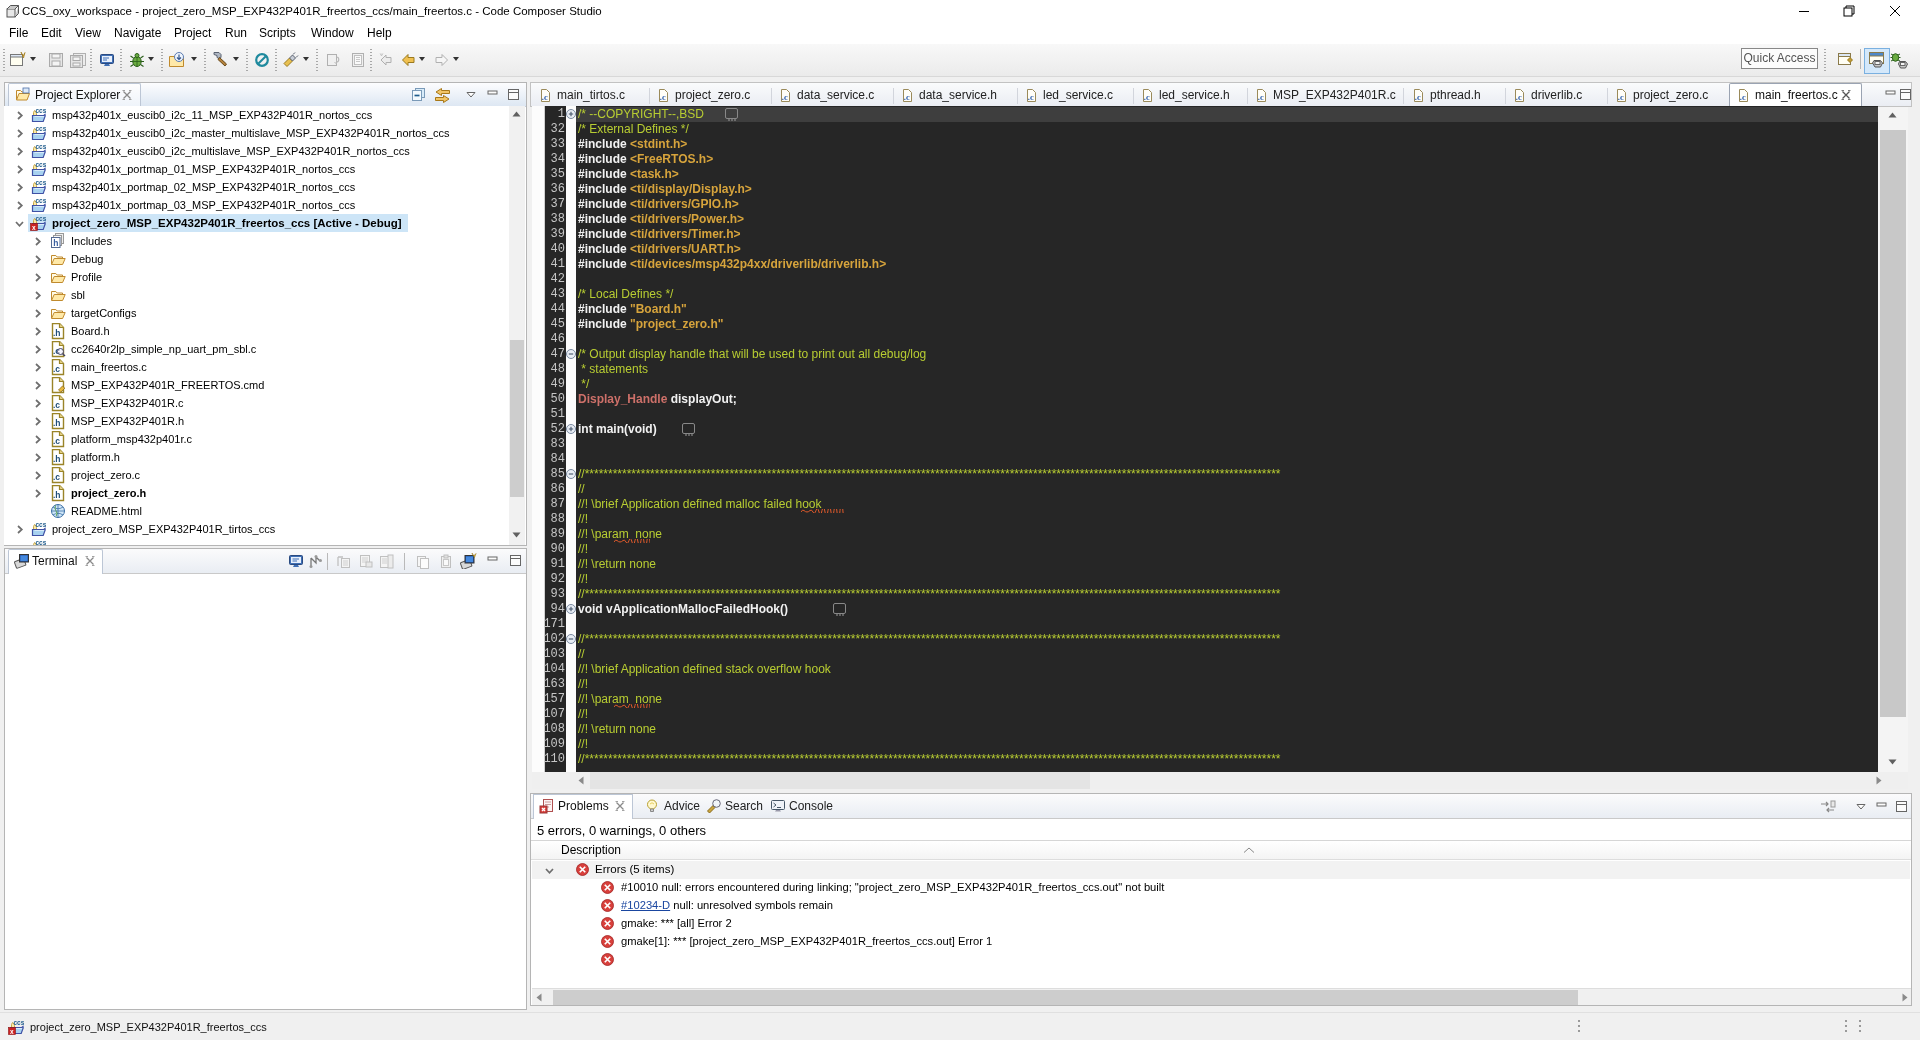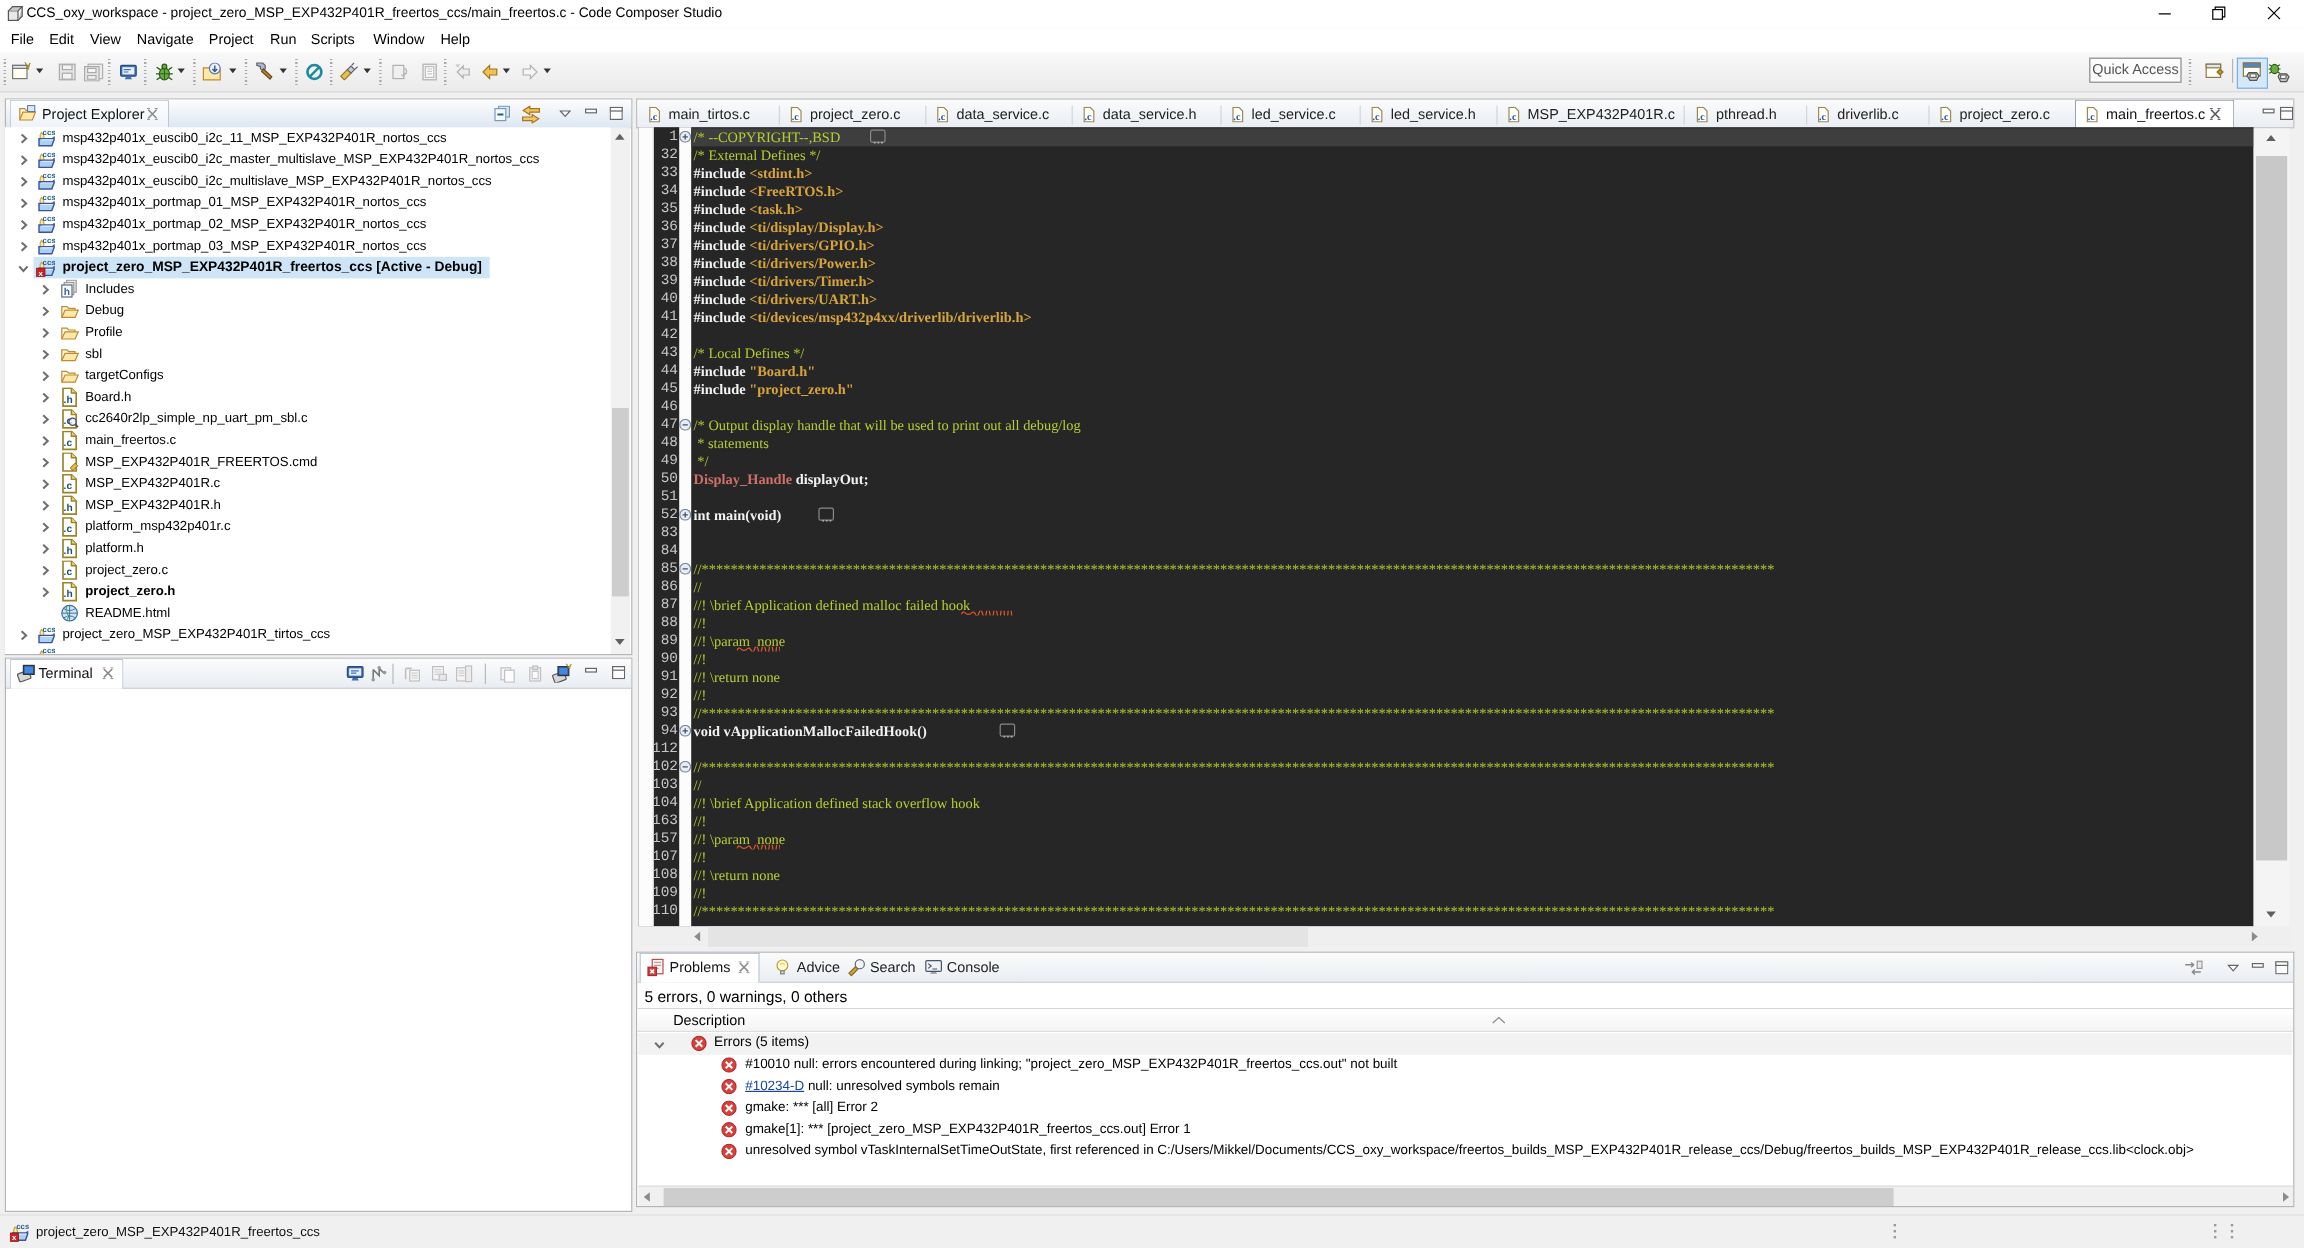--- a/index.html
+++ b/index.html
@@ -11,21 +11,21 @@
  background:linear-gradient(#f8f8f8,#ebebeb);border-bottom:1px solid #d8d8d8}
 .tbhandle{position:absolute;top:5px;width:2px;height:22px;
  background-image:repeating-linear-gradient(#a8a8a8 0 1px,transparent 1px 3px)}
 .tbarrow{position:absolute;top:13px;width:0;height:0;border-left:3.5px solid transparent;border-right:3.5px solid transparent;border-top:4px solid #333}
 .treerow{position:absolute;height:18px;font-size:11px;color:#000;white-space:nowrap}
 .thumb{position:absolute;background:#cdcdcd}
 .etabsep{position:absolute;top:5px;width:1px;height:16px;background:#d2d5dc}
 .cm{color:#b8cd32;font-weight:normal}
 .st{color:#d7a43c}
 .ty{color:#cd7069}
-.codeline{position:absolute;white-space:pre;font-size:12px;line-height:15px;font-family:Liberation Serif, serif;color:#f2f2f2;font-weight:bold}
+.codeline{position:absolute;white-space:pre;font-size:12px;line-height:15px;font-family:Liberation Sans, sans-serif;color:#f2f2f2;font-weight:bold}
 .numline{position:absolute;white-space:pre;font-size:12px;line-height:15px;font-family:"Liberation Mono",monospace;color:#c6c6c6;text-align:right}
 .foldbox{position:absolute;width:13px;height:11px;border:1px solid #888;border-radius:2px}
 .grip{position:absolute;width:2px;height:2px;background:#9a9a9a}
 #statusbar{left:0;top:1012px;width:1920px;height:28px;background:#f0f0f0;border-top:1px solid #e0e0e0}
 </style></head><body>
 <div id="titlebar" class="abs">
 <svg class="abs" style="left:5px;top:4px" width="16" height="16" viewBox="0 0 16 16">
       <rect x="2" y="5" width="8" height="8" fill="#e8e8e8" stroke="#555"></rect>
       <path d="M2 5 L5.5 1.5 L13.5 1.5 L10 5 M13.5 1.5 L13.5 9.5 L10 13" fill="#c8c8c8" stroke="#555"></path>
     </svg>
@@ -606,21 +606,21 @@
     <div class="numline" style="left:0;top:361px;width:33px">85</div>
     <div class="numline" style="left:0;top:376px;width:33px">86</div>
     <div class="numline" style="left:0;top:391px;width:33px">87</div>
     <div class="numline" style="left:0;top:406px;width:33px">88</div>
     <div class="numline" style="left:0;top:421px;width:33px">89</div>
     <div class="numline" style="left:0;top:436px;width:33px">90</div>
     <div class="numline" style="left:0;top:451px;width:33px">91</div>
     <div class="numline" style="left:0;top:466px;width:33px">92</div>
     <div class="numline" style="left:0;top:481px;width:33px">93</div>
     <div class="numline" style="left:0;top:496px;width:33px">94</div>
-    <div class="numline" style="left:0;top:511px;width:33px">112</div>
+    <div class="numline" style="left:0;top:511px;width:33px">171</div>
     <div class="numline" style="left:0;top:526px;width:33px">102</div>
     <div class="numline" style="left:0;top:541px;width:33px">103</div>
     <div class="numline" style="left:0;top:556px;width:33px">104</div>
     <div class="numline" style="left:0;top:571px;width:33px">163</div>
     <div class="numline" style="left:0;top:586px;width:33px">157</div>
     <div class="numline" style="left:0;top:601px;width:33px">107</div>
     <div class="numline" style="left:0;top:616px;width:33px">108</div>
     <div class="numline" style="left:0;top:631px;width:33px">109</div>
     <div class="numline" style="left:0;top:646px;width:33px">110</div>
 <div class="codeline" style="left:46px;top:1px"><span class="cm">/* --COPYRIGHT--,BSD</span></div>
@@ -814,21 +814,20 @@
 <div class="abs" style="left:90px;top:123px;font-size:11.2px;color:#000;white-space:nowrap">gmake: *** [all] Error 2</div>
 <svg class="abs" style="left:70px;top:141px" width="13" height="13" viewBox="0 0 13 13">
       <circle cx="6.5" cy="6.5" r="6.0" fill="#d8403c" stroke="#a02020" stroke-width="0.8"></circle>
       <path d="M3.7699999999999996 3.7699999999999996 L9.23 9.23 M9.23 3.7699999999999996 L3.7699999999999996 9.23" stroke="#fff" stroke-width="1.7"></path>
     </svg>
 <div class="abs" style="left:90px;top:141px;font-size:11.2px;color:#000;white-space:nowrap">gmake[1]: *** [project_zero_MSP_EXP432P401R_freertos_ccs.out] Error 1</div>
 <svg class="abs" style="left:70px;top:159px" width="13" height="13" viewBox="0 0 13 13">
       <circle cx="6.5" cy="6.5" r="6.0" fill="#d8403c" stroke="#a02020" stroke-width="0.8"></circle>
       <path d="M3.7699999999999996 3.7699999999999996 L9.23 9.23 M9.23 3.7699999999999996 L3.7699999999999996 9.23" stroke="#fff" stroke-width="1.7"></path>
     </svg>
-<div class="abs" style="left:90px;top:159px;font-size:11.2px;color:#000;white-space:nowrap">unresolved symbol vTaskInternalSetTimeOutState, first referenced in C:/Users/Mikkel/Documents/CCS_oxy_workspace/freertos_builds_MSP_EXP432P401R_release_ccs/Debug/freertos_builds_MSP_EXP432P401R_release_ccs.lib&lt;clock.obj&gt;</div>
 <div class="abs" style="left:1px;top:194px;width:1379px;height:17px;background:#f0f0f0;border-top:1px solid #ddd">
 <svg class="abs" style="left:4px;top:4px" width="6" height="9" viewBox="0 0 6 9">
         <path d="M5.5 0.5 L0.5 4.5 L5.5 8.5 Z" fill="#8a8a8a"></path>
       </svg>
 <div class="thumb" style="left:21px;top:1px;width:1025px;height:15px"></div>
 <svg class="abs" style="left:1370px;top:4px" width="6" height="9" viewBox="0 0 6 9">
         <path d="M0.5 0.5 L5.5 4.5 L0.5 8.5 Z" fill="#8a8a8a"></path>
       </svg>
 </div>
 </div>

